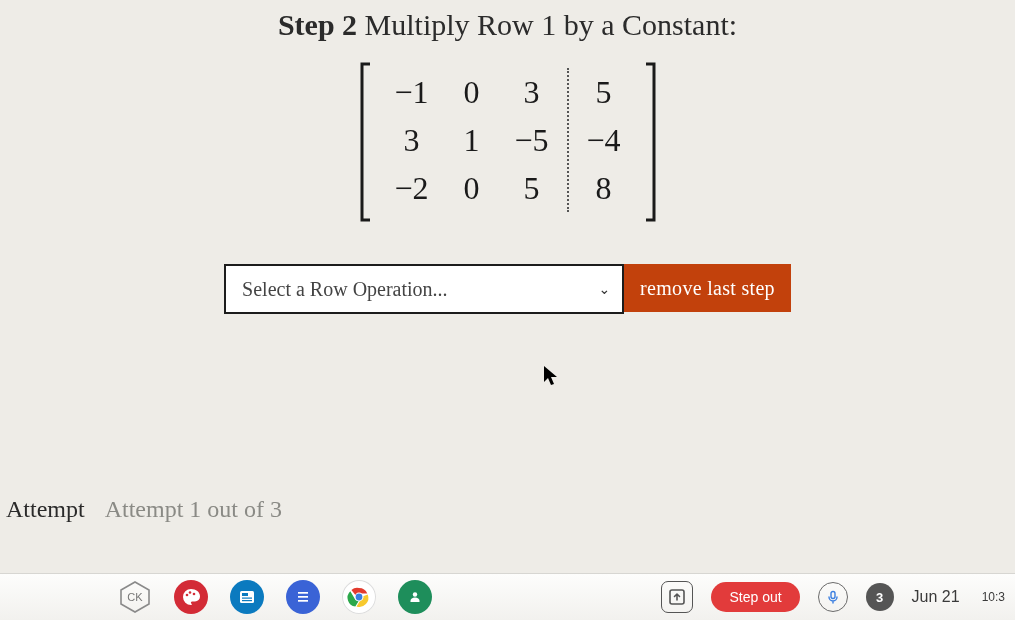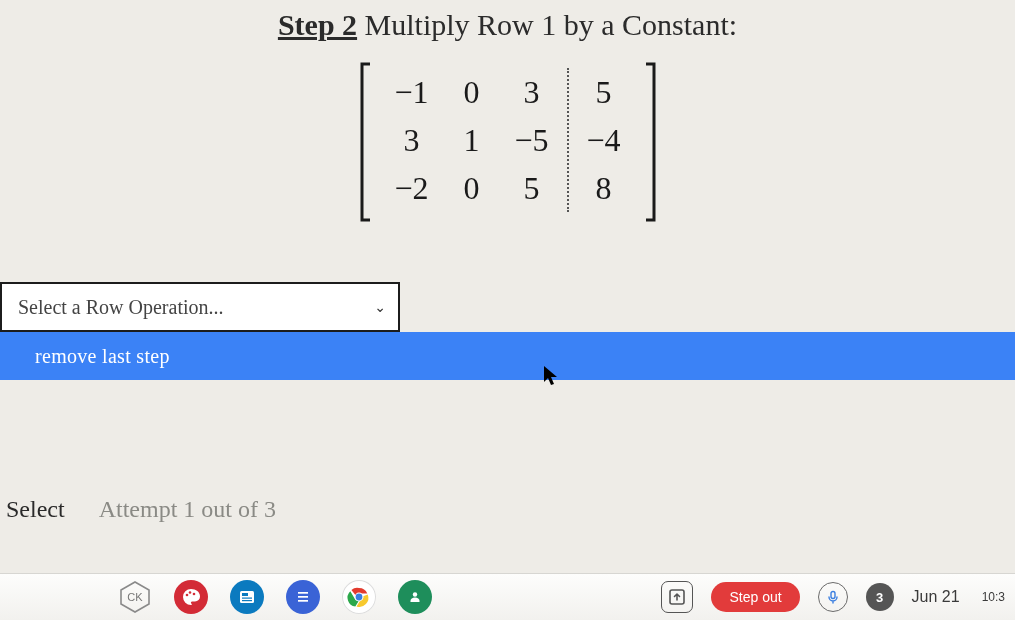--- a/index.html
+++ b/index.html
@@ -17,21 +17,21 @@
     height: 573px;
     position: relative;
     box-sizing: border-box;
   }
   .step-title {
     text-align: center;
     font-size: 30px;
     padding-top: 8px;
     color: #2b2b2b;
   }
-  .step-title .step-label { font-weight: 700; text-decoration: underline; }
+  .step-title .step-label { font-weight: 700; }
   .row-op {
     text-align: center;
     font-size: 34px;
     margin-top: 18px;
     font-family: 'Times New Roman', serif;
     font-style: italic;
   }
   .row-op .arrow { font-style: normal; margin: 0 8px;}
   .row-op .sub { font-size: 0.55em; font-style: normal; vertical-align: -0.35em; position:relative; left:-2px;}
   .row-op .subsub { font-size: 0.75em; vertical-align: -0.3em; position:relative; left:-1px;}
@@ -63,22 +63,21 @@
   .mgrid .divider {
     grid-row: 1 / span 3;
     grid-column: 4;
     width: 0;
     height: 100%;
     border-left: 2px dotted #555;
   }
   .controls {
     display: flex;
     justify-content: center;
-    margin-top: 64px;
-    flex-direction: column;
+    margin-top: 46px;
   }
   .select {
     width: 400px;
     height: 50px;
     border: 2px solid #1c1c1c;
     background: #fff;
     display: flex;
     align-items: center;
     justify-content: space-between;
     padding: 0 12px 0 16px;
@@ -86,47 +85,47 @@
     font-size: 20px;
     color: #444;
     box-sizing: border-box;
   }
   .select .chevron {
     font-size: 14px;
     color: #333;
   }
   .remove-btn {
     height: 48px;
-    background: #3b82f6;
+    background: #c2410c;
     color: #fff;
     font-family: Georgia, serif;
     font-size: 20px;
     border: none;
-    padding: 0 35px;
+    padding: 0 16px;
     display: flex;
     align-items: center;
     letter-spacing: 0.3px;
   }
   .cursor {
     position: absolute;
     left: 543px;
     top: 365px;
     font-size: 20px;
     color: #000;
     pointer-events: none;
   }
   .answer-row {
     position: absolute;
     left: 0;
     bottom: 50px;
     font-size: 24px;
     padding-left: 6px;
   }
   .answer-row .answer-label { color: #2a2a2a; font-weight: 500; }
-  .answer-row .attempt { color: #8a8a85; margin-left: 28px; }
+  .answer-row .attempt { color: #8a8a85; margin-left: 14px; }
 
   
   .shelf {
     position: absolute;
     bottom: 0;
     left: 0;
     width: 1015px;
     height: 47px;
     background: linear-gradient(#fdfdfc, #f2f1ee);
     border-top: 1px solid #d7d6d2;
@@ -236,21 +235,21 @@
     <button class="remove-btn">remove last step</button>
   </div>
 
   <div class="cursor">
     <svg width="18" height="22" viewBox="0 0 18 22">
         <path d="M1 1 L1 17 L5 13 L8 20 L11 19 L8 12 L14 12 Z" fill="#000"></path>
       </svg>
   </div>
 
   <div class="answer-row">
-    <span class="answer-label">Select</span>
+    <span class="answer-label">Attempt</span>
     <span class="attempt">Attempt 1 out of 3</span>
   </div>
 </div>
 
 <div class="shelf">
   <div class="ck">
     <svg width="34" height="34" viewBox="0 0 34 34">
       <polygon points="17,2 31,10 31,24 17,32 3,24 3,10" fill="none" stroke="#8a8a8a" stroke-width="1.6"></polygon>
       <text x="17" y="21" text-anchor="middle" font-size="11" fill="#777" font-family="Arial">CK</text>
     </svg>

